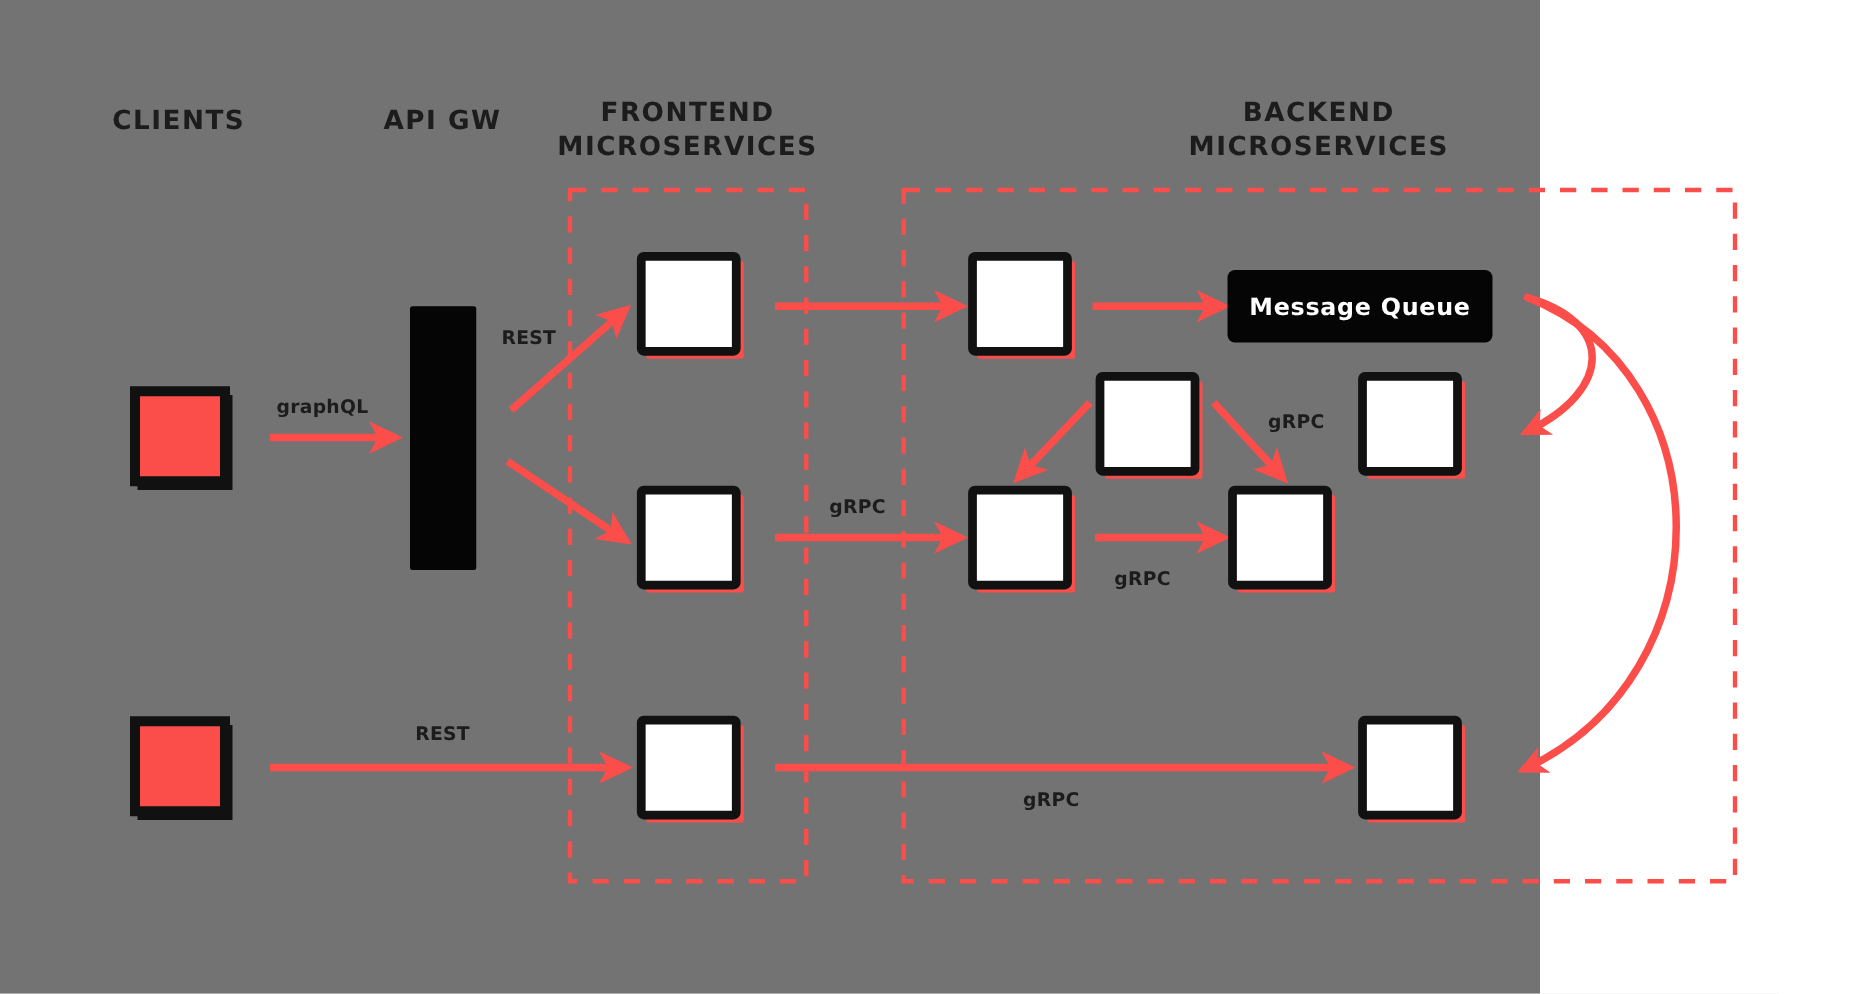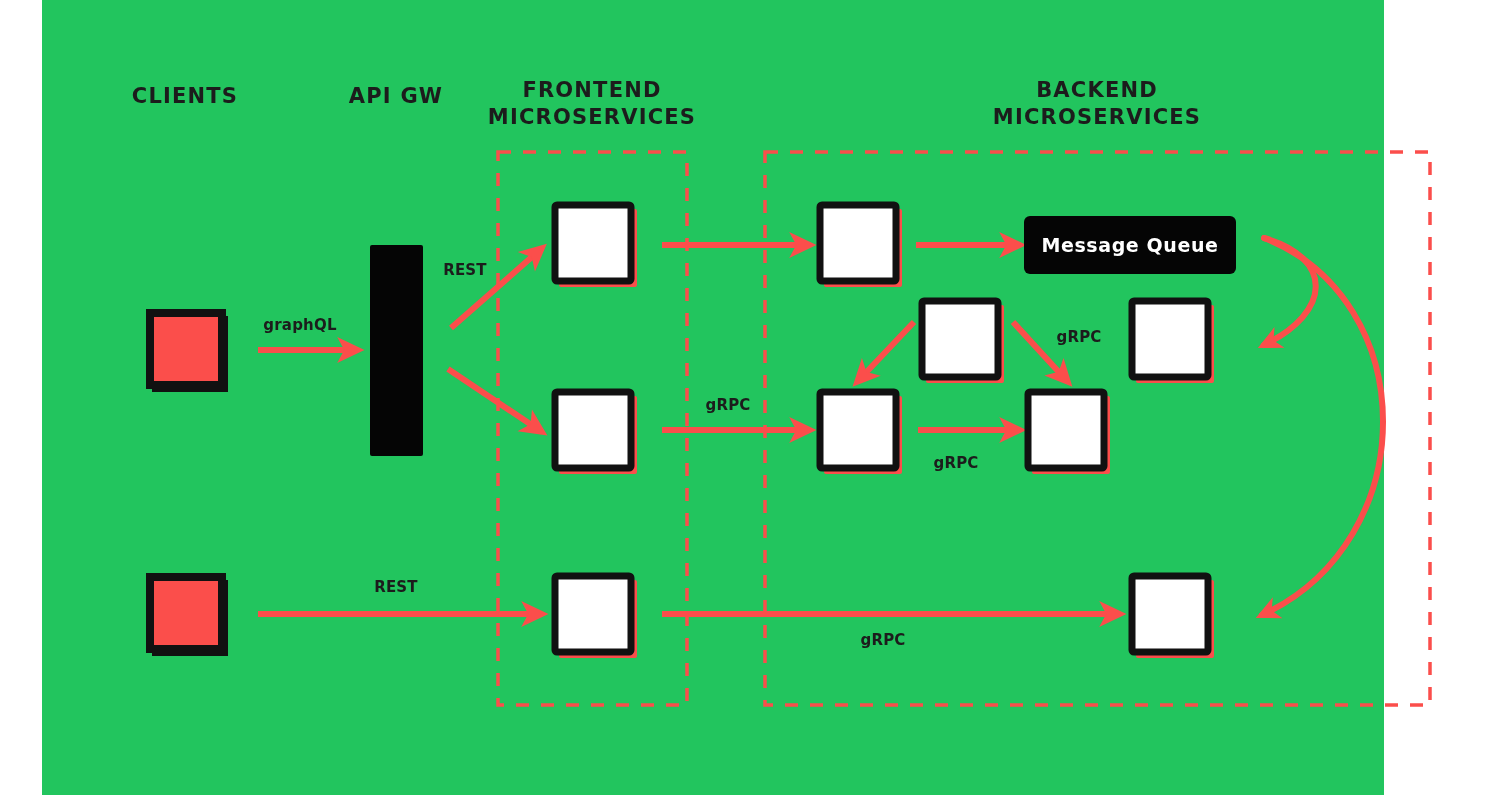--- a/index.html
+++ b/index.html
@@ -8,24 +8,23 @@
     background: #ffffff;
   }
   body {
     width: 1500px;
     height: 795px;
     overflow: hidden;
     font-family: "DejaVu Sans", sans-serif;
   }
   #diagram-root {
     position: relative;
-    width: 1342px;
+    width: 1232px;
     height: 795px;
-    background: #22c55e;
-    margin-left: 42px;
+    background: #737373;
   }
   svg#diagram-svg {
     position: absolute;
     top: 0;
     left: 0;
     width: 1500px;
     height: 795px;
   }
   .col-header {
     font-family: "DejaVu Sans", sans-serif;

